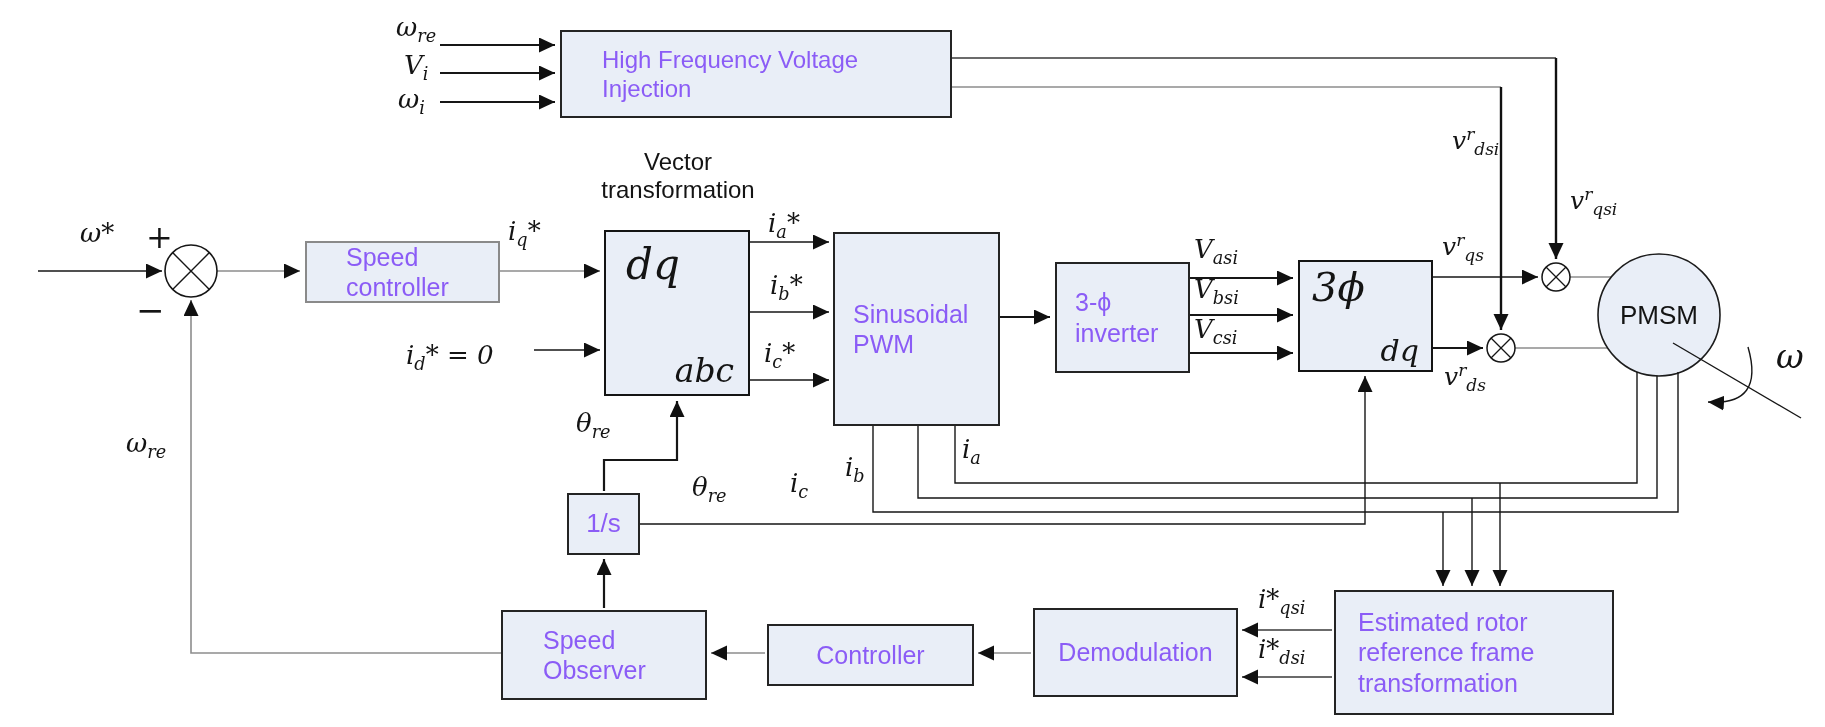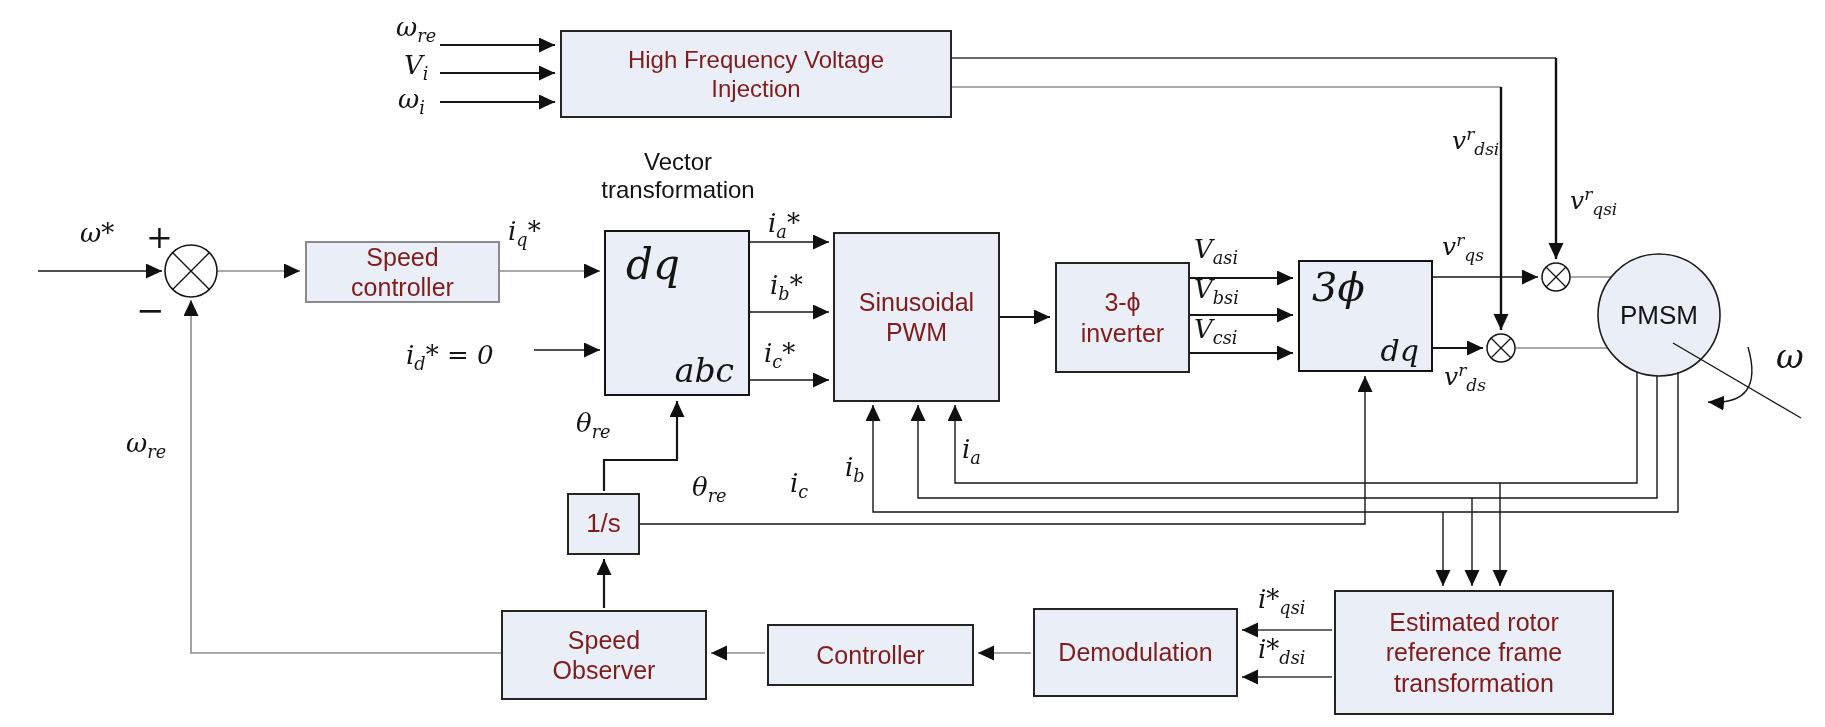--- a/index.html
+++ b/index.html
@@ -1,21 +1,21 @@
 <!DOCTYPE html>
 <html><head>
 <meta charset="utf-8">
 <style>
   html,body{margin:0;padding:0;background:#ffffff;}
   #stage{position:relative;width:1825px;height:727px;background:#ffffff;overflow:hidden;
          font-family:"Liberation Sans",sans-serif;color:#111;}
   #wires{position:absolute;left:0;top:0;width:1825px;height:727px;}
   .block{position:absolute;background:#e9eef7;border:2px solid #242424;
-         display:flex;align-items:center;justify-content:center;text-align:center;
-         font-family:"Liberation Sans",sans-serif;font-size:24px;line-height:1.22;color:#7f1d1d;
+         display:flex;align-items:center;justify-content:center;
+         font-family:"Liberation Sans",sans-serif;font-size:24px;line-height:1.22;color:#8b5cf6;
          box-sizing:border-box;}
   .block.grayb{border:2px solid #8a8a8a;}
   .xfblock{position:absolute;background:#e9eef7;border:2.5px solid #141414;box-sizing:border-box;}
   .xfblock .tl{position:absolute;font-family:"DejaVu Serif",serif;font-style:italic;color:#141414;}
   .xfblock .br{position:absolute;font-family:"DejaVu Serif",serif;font-style:italic;color:#141414;}
   .sig{position:absolute;font-family:"DejaVu Serif",serif;font-style:italic;
        font-size:26px;color:#141414;white-space:nowrap;}
   .sig sub{font-size:0.68em;font-style:italic;line-height:0;}
   .sig sup{font-size:0.68em;font-style:italic;line-height:0;}
   .ann{position:absolute;color:#141414;}
@@ -111,21 +111,21 @@
 
   <div class="block" style="left:560px;top:30px;width:392px;height:88px;padding:0 40px;">High Frequency Voltage Injection</div>
 
   <div class="block grayb" style="left:305px;top:241px;width:195px;height:62px;padding:0 39px;font-size:25px;">Speed controller</div>
 
   <div class="xfblock" style="left:604px;top:230px;width:146px;height:166px;">
     <span class="tl" style="left:20px;top:8px;font-size:42px;">dq</span>
     <span class="br" style="right:14px;bottom:4px;font-size:33px;">abc</span>
   </div>
 
-  <div class="block" style="left:833px;top:232px;width:167px;height:170px;padding:0 18px;font-size:25px;">Sinusoidal PWM</div>
+  <div class="block" style="left:833px;top:232px;width:167px;height:194px;padding:0 18px;font-size:25px;">Sinusoidal PWM</div>
 
   <div class="block" style="left:1055px;top:262px;width:135px;height:111px;padding:0 18px;font-size:25px;">3-ϕ inverter</div>
 
   <div class="xfblock" style="left:1298px;top:260px;width:135px;height:112px;">
     <span class="tl" style="left:12px;top:2px;font-size:40px;">3ϕ</span>
     <span class="br" style="right:12px;bottom:2px;font-size:30px;">dq</span>
   </div>
 
   <div class="block" style="left:567px;top:493px;width:73px;height:62px;font-size:26px;">1/s</div>
 

